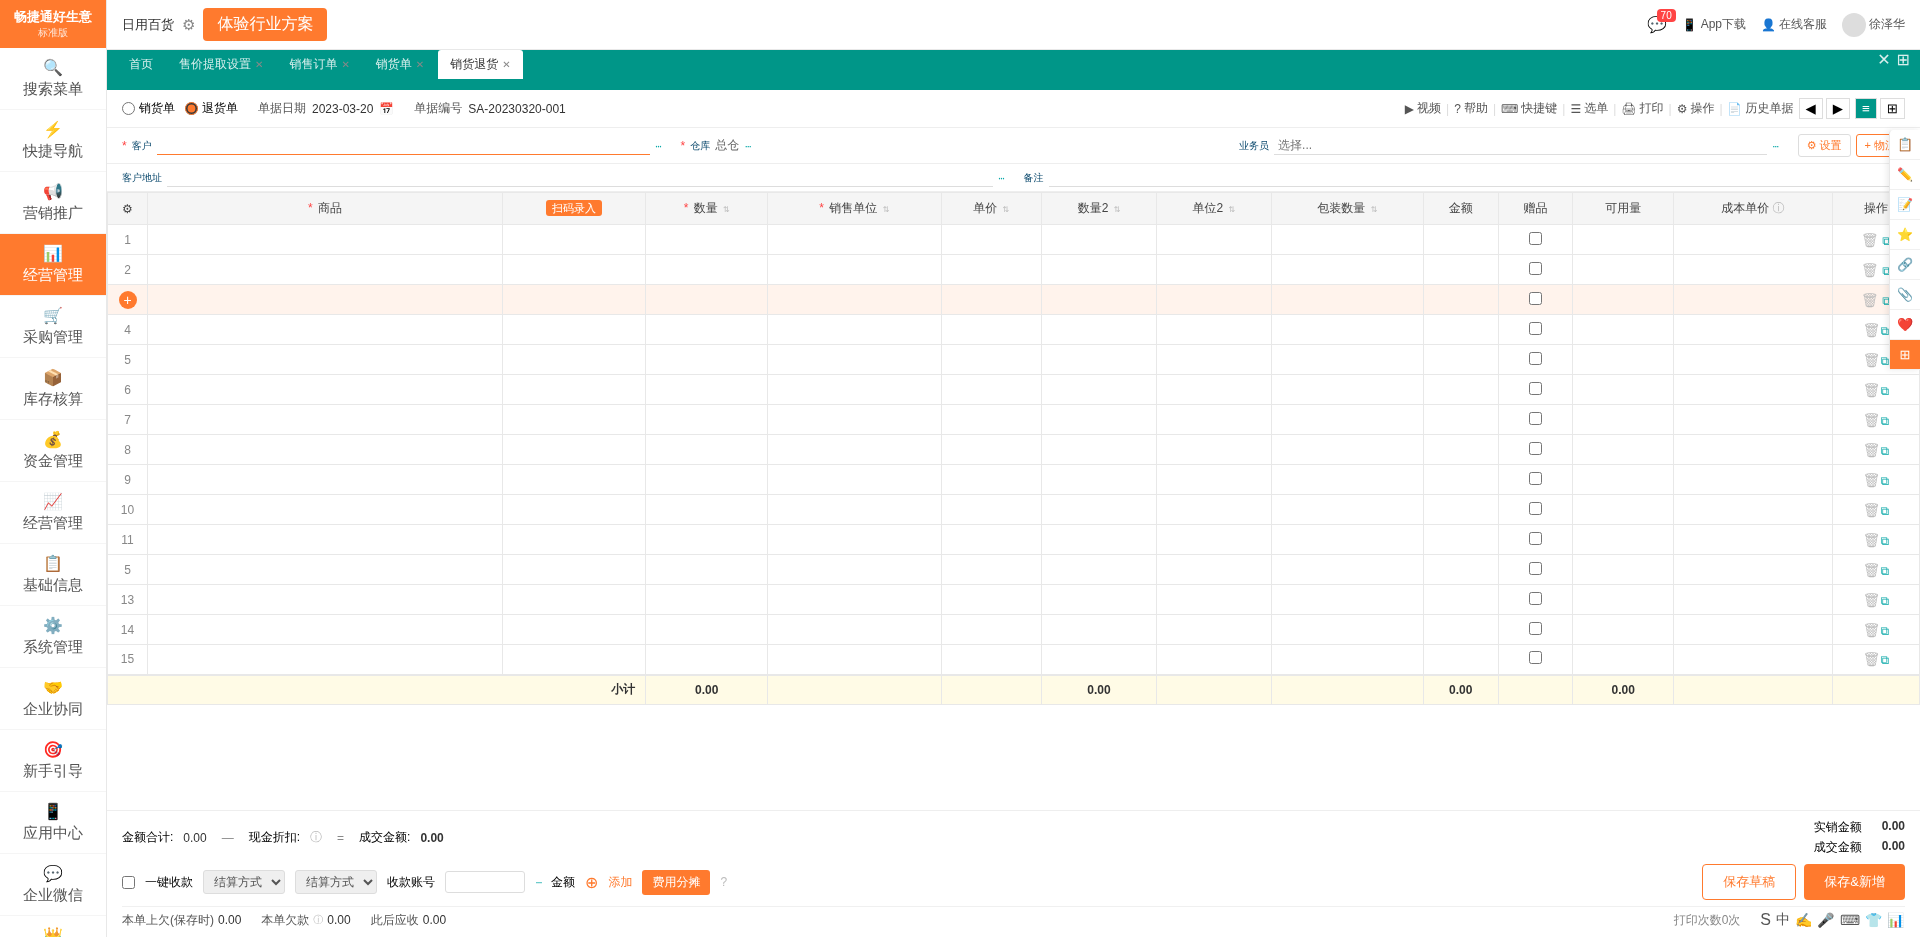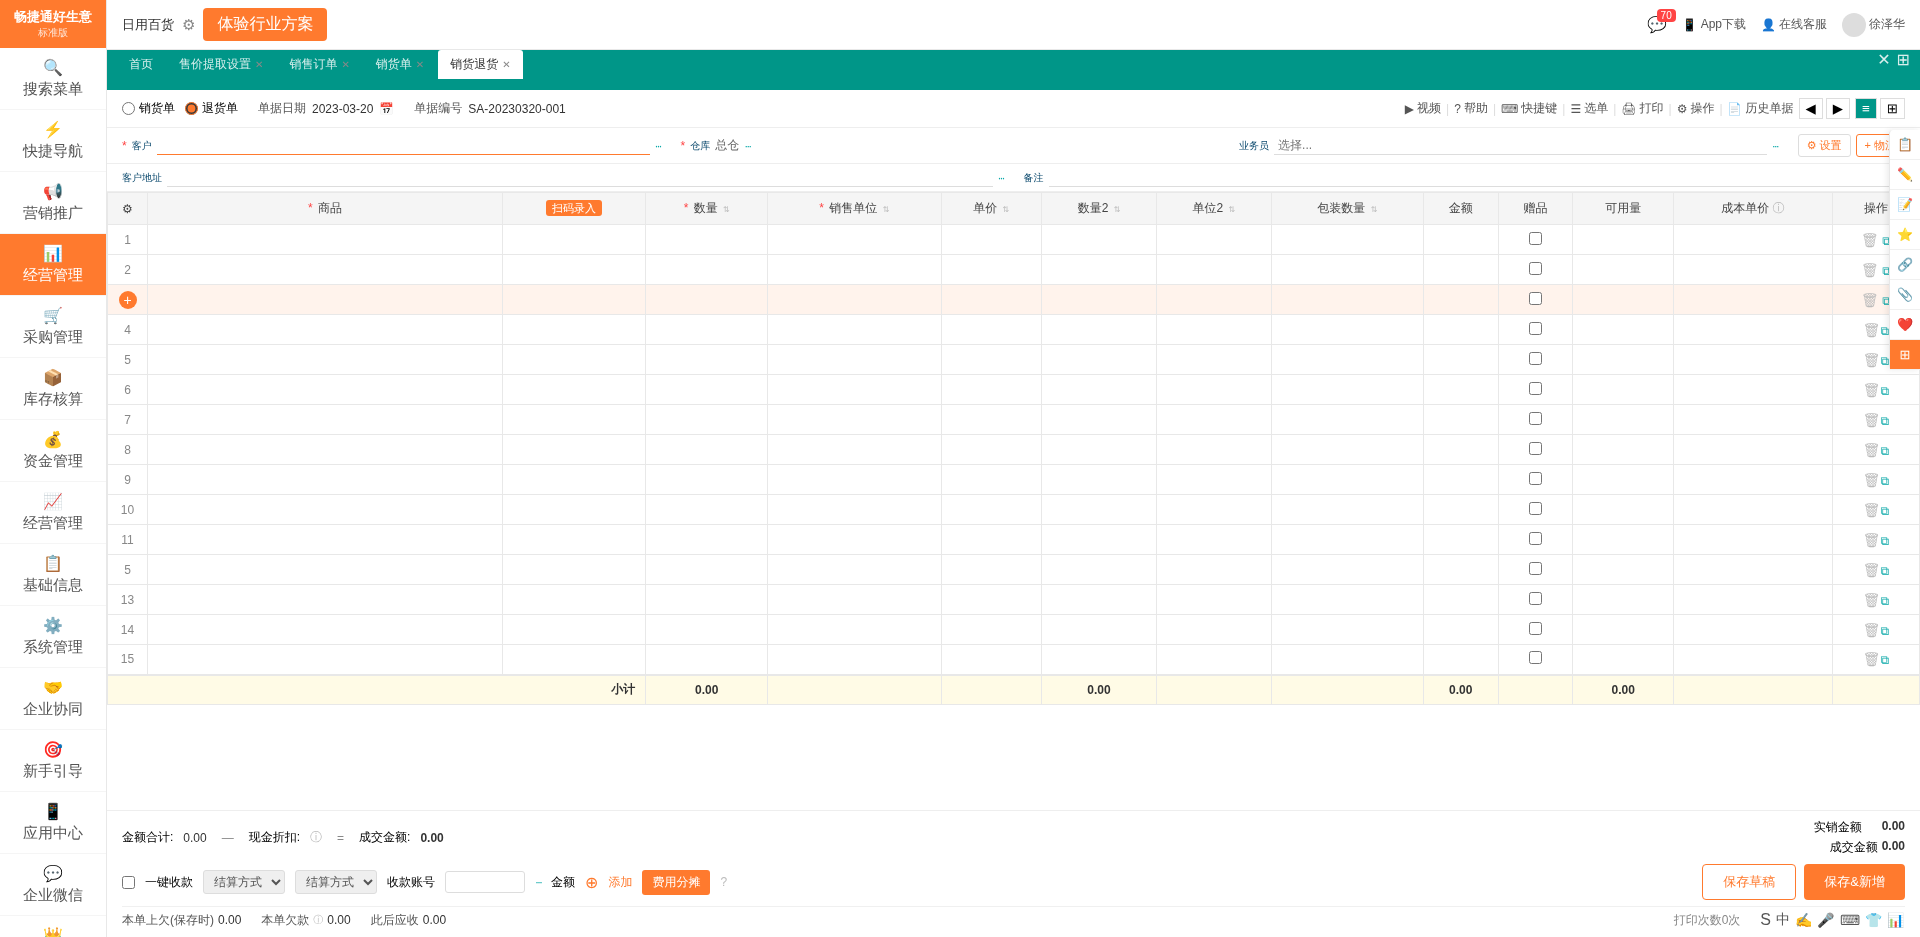--- a/index.html
+++ b/index.html
@@ -685,21 +685,21 @@
         <span>现金折扣:</span>
         <span style="color:#bbb;cursor:pointer;">ⓘ</span>
         <span style="color:#888;padding:0 5px;">=</span>
         <span>成交金额:</span>
         <span style="color:#333;font-weight:bold;">0.00</span>
         <div style="margin-left:auto;display:flex;flex-direction:column;gap:3px;align-items:flex-end;">
           <div style="display:flex;gap:20px;">
             <span>实销金额</span>
             <span style="color:#333;font-weight:bold;">0.00</span>
           </div>
-          <div style="display:flex;gap:4px;">
+          <div style="display:flex;gap:20px;">
             <span>成交金额</span>
             <span style="color:#333;font-weight:bold;">0.00</span>
           </div>
         </div>
       </div>
       <div class="payment-row">
         <input type="checkbox" class="payment-checkbox" style="">
         <span>一键收款</span>
         <select class="payment-select">
           <option>结算方式</option>

